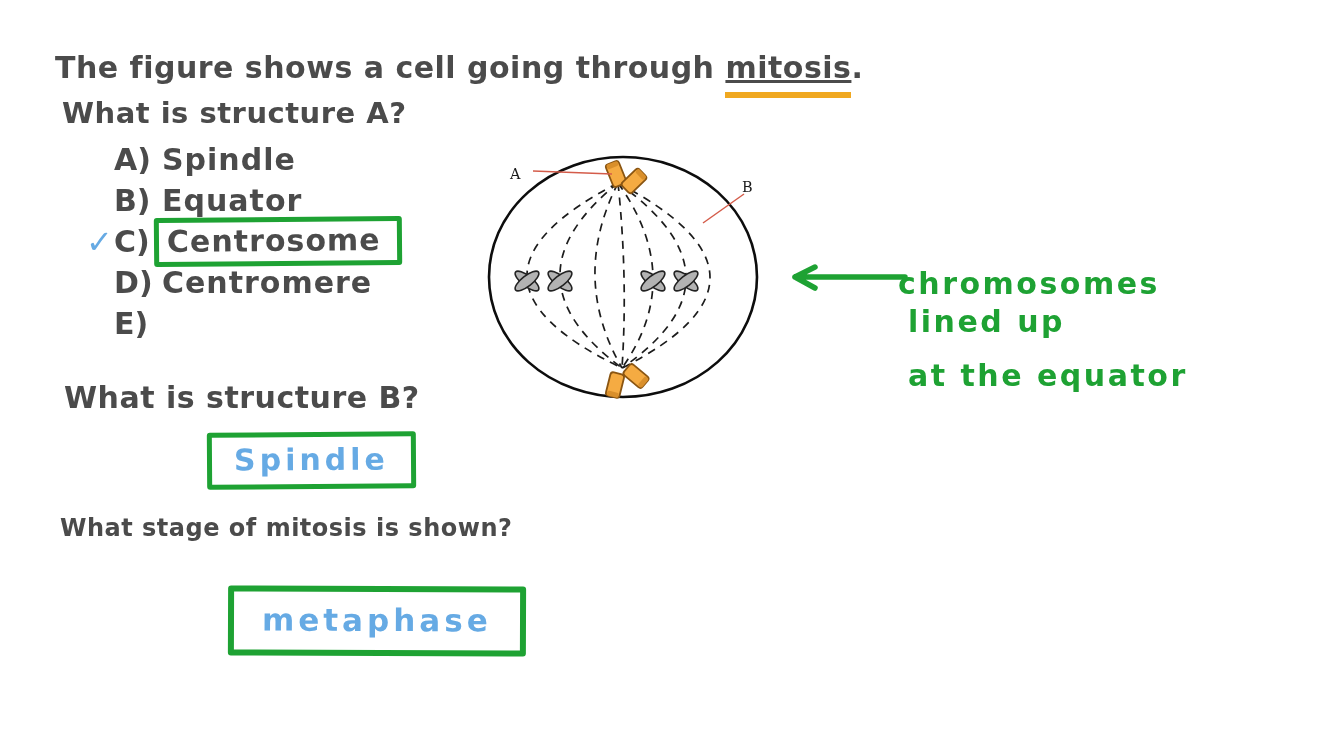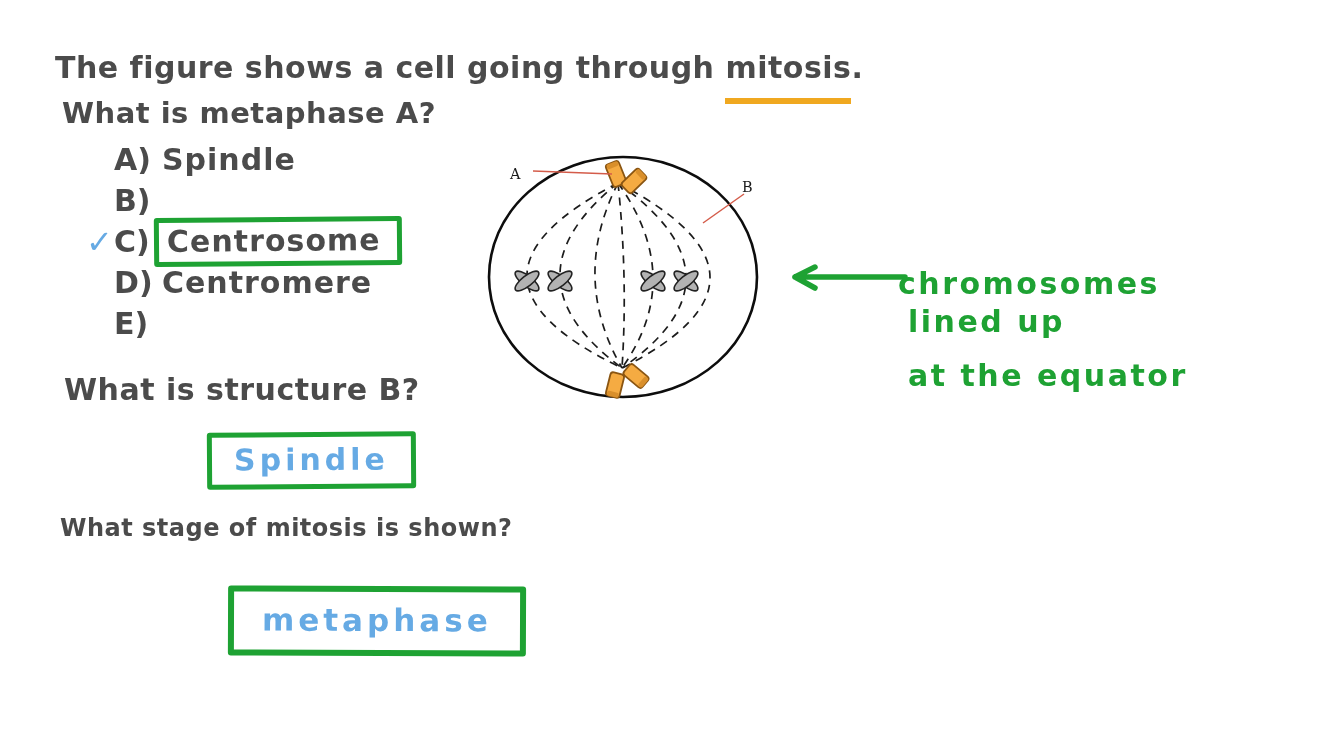--- a/index.html
+++ b/index.html
@@ -8,22 +8,23 @@
     position:relative;
     font-family:"DejaVu Sans","Liberation Sans",sans-serif;
     font-weight:700;
     color:#4b4b4b;
   }
   .abs { position:absolute; }
   .hand { font-weight:700; letter-spacing:0.5px; white-space:nowrap; }
   .underline-orange {
     display:inline-block;
     border-bottom:6px solid #f0a820;
-    padding-bottom:14px;
+    padding-bottom:8px;
     line-height:1.05;
+    text-decoration:underline;
   }
   .opt-row { height:41px; display:flex; align-items:center; }
   .check {
     width:28px; font-size:32px; line-height:1;
     color:#66aae4; letter-spacing:0;
   }
   .letter { width:48px; font-size:30px; }
   .opt-label { font-size:30px; letter-spacing:1px; }
   .green-box {
     display:inline-block;
@@ -54,31 +55,32 @@
     fill:#1a1a1a;
   }
 </style>
 </head>
 <body>
 
 <div class="abs hand" style="left:55px; top:50px; font-size:30px;">
   <span>The figure shows a cell going through </span><span class="underline-orange">mitosis</span><span>.</span>
 </div>
 
-<div class="abs hand" style="left:62px; top:96px; font-size:29px;">What is metaphase A?</div>
+<div class="abs hand" style="left:62px; top:96px; font-size:29px;">What is structure A?</div>
 
 <div class="abs" style="left:86px; top:139px;">
   <div class="opt-row">
     <span class="check"></span>
     <span class="letter">A)</span>
     <span class="opt-label">Spindle</span>
   </div>
   <div class="opt-row">
     <span class="check"></span>
     <span class="letter">B)</span>
+    <span class="opt-label">Equator</span>
   </div>
   <div class="opt-row">
     <span class="check">✓</span>
     <span class="letter">C)</span>
     <span class="green-box option-box"><span class="opt-label">Centrosome</span></span>
   </div>
   <div class="opt-row">
     <span class="check"></span>
     <span class="letter">D)</span>
     <span class="opt-label">Centromere</span>
@@ -152,21 +154,21 @@
 </svg>
 
 <svg class="abs" style="left:781px; top:262px;" width="130" height="32" viewBox="0 0 130 32">
   <path d="M124,15 L14,15 M14,15 L34,5 M14,15 L34,26" fill="none" stroke="#1ea233" stroke-width="5.5" stroke-linecap="round" stroke-linejoin="round"></path>
 </svg>
 
 <div class="abs hand green-note" style="left:898px; top:266px;">chromosomes</div>
 <div class="abs hand green-note" style="left:908px; top:304px;">lined up</div>
 <div class="abs hand green-note" style="left:908px; top:358px;">at the equator</div>
 
-<div class="abs hand" style="left:64px; top:372px; font-size:30px;">What is structure B?</div>
+<div class="abs hand" style="left:64px; top:380px; font-size:30px;">What is structure B?</div>
 <div class="abs green-box" style="left:207px; top:432px; padding:5px 22px 7px; transform:rotate(-0.4deg);">
   <span class="hand blue-answer" style="font-size:30px;">Spindle</span>
 </div>
 
 <div class="abs hand" style="left:60px; top:514px; font-size:24px;">What stage of mitosis is shown?</div>
 <div class="abs green-box" style="left:228px; top:586px; padding:10px 28px 12px; border-width:6px; transform:rotate(0.2deg);">
   <span class="hand blue-answer" style="font-size:31px;text-align:right;">metaphase</span>
 </div>
 
 </body></html>

